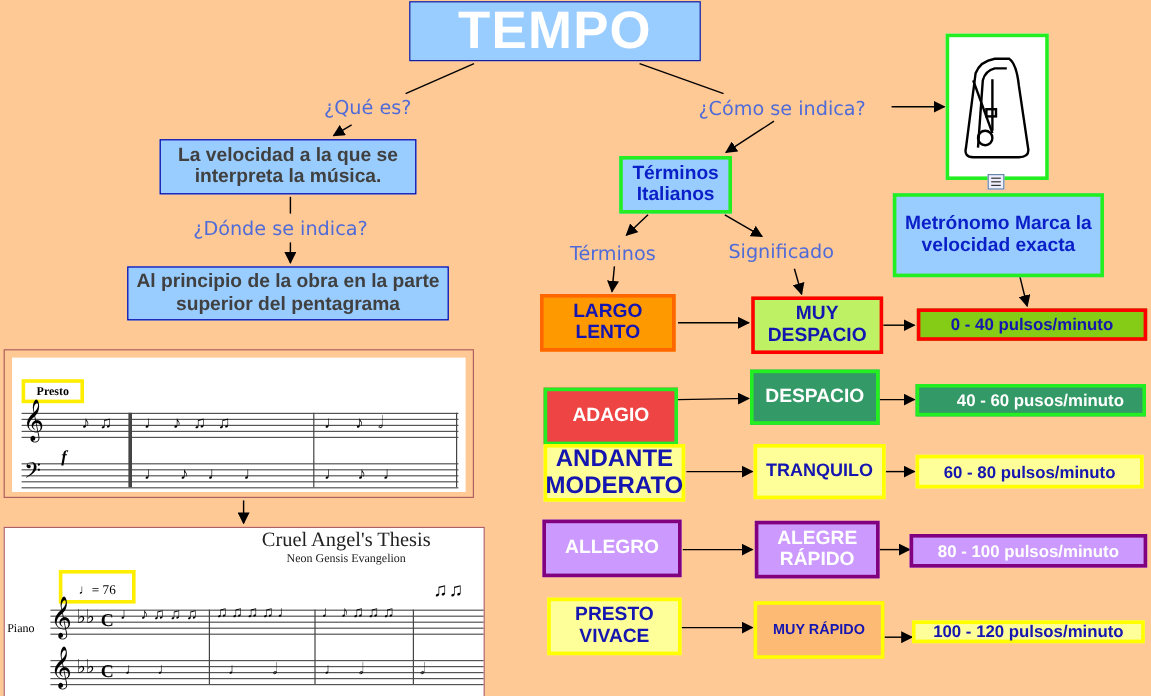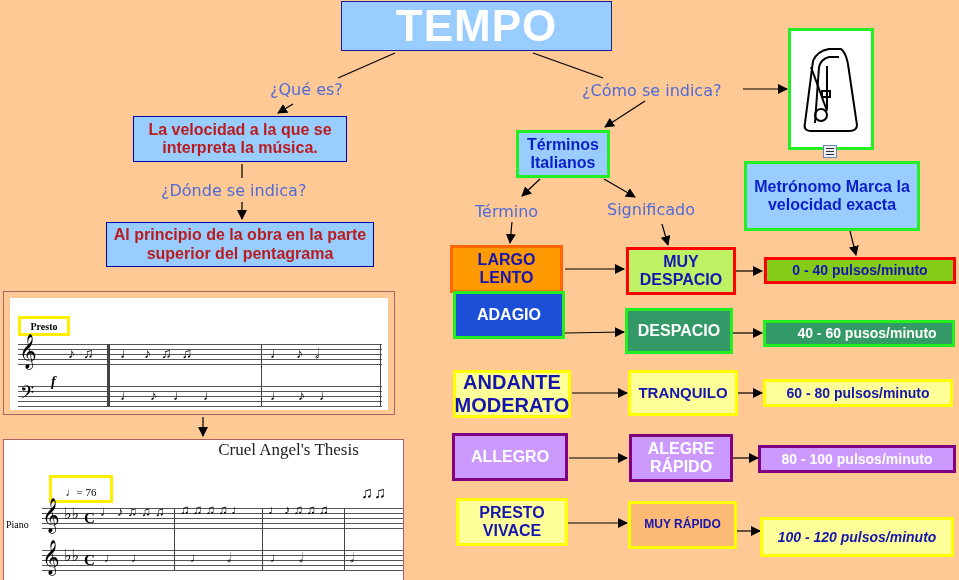--- a/index.html
+++ b/index.html
@@ -1,21 +1,21 @@
 <!DOCTYPE html>
 <html><head>
 <meta charset="utf-8">
 <style>
   html, body { margin:0; padding:0; }
   body { width:959px; height:580px; background:#FFC996; position:relative; overflow:hidden; font-family:"Liberation Sans", sans-serif; }
   .abs { position:absolute; box-sizing:border-box; }
   .box { display:flex; align-items:center; justify-content:center; text-align:center; font-weight:bold; line-height:1.15; }
   .label { position:absolute; color:#4F6BD8; font-family:"DejaVu Sans", sans-serif; font-size:16px; white-space:nowrap; }
-  .blue-box { background:#99CCFF; border:1px solid #0000AA; color:#b91c1c; font-size:16px; }
-  #title { left:341px; top:1px; width:271px; height:50px; background:#99CCFF; border:1px solid #1a1a9a; color:#fff; font-size:44px; font-weight:bold; letter-spacing:1px; }
+  .blue-box { background:#99CCFF; border:1px solid #0000AA; color:#404040; font-size:16px; }
+  #title { left:341px; top:1px; width:243px; height:50px; background:#99CCFF; border:1px solid #1a1a9a; color:#fff; font-size:44px; font-weight:bold; letter-spacing:1px; }
   svg.lines { position:absolute; left:0; top:0; }
   .score { background:#fff; border:1px solid #b06060; }
   .score-frame { background:#FFC996; border:1px solid #b06060; }
   .staff { position:absolute; left:0; right:0; height:0; border-top:1px solid #555; }
   .serif { font-family:"Liberation Serif", serif; }
 </style>
 </head>
 <body>
 
 <svg class="lines" width="959" height="580">
@@ -63,21 +63,21 @@
     <line x1="568" y1="523" x2="627" y2="523" marker-end="url(#ah)"></line>
     <line x1="737" y1="531" x2="760" y2="531" marker-end="url(#ah)"></line>
   </g>
 </svg>
 
 <div id="title" class="abs box">TEMPO</div>
 
 <div class="label" style="left:270px;top:80px;">¿Qué es?</div>
 <div class="label" style="left:582px;top:81px;">¿Cómo se indica?</div>
 <div class="label" style="left:161px;top:181px;">¿Dónde se indica?</div>
-<div class="label" style="left:475px;top:202px;">Término</div>
+<div class="label" style="left:475px;top:202px;">Términos</div>
 <div class="label" style="left:607px;top:200px;">Significado</div>
 
 <div class="abs box blue-box" style="left:133px;top:116px;width:214px;height:46px;padding:0 6px;">La velocidad a la que se interpreta la música.</div>
 <div class="abs box blue-box" style="left:106px;top:222px;width:268px;height:45px;padding:0 4px;">Al principio de la obra en la parte superior del pentagrama</div>
 <div class="abs box" style="left:516px;top:130px;width:94px;height:48px;background:#99CCFF;border:3px solid #22EE22;color:#0A1FC8;font-size:16px;">Términos Italianos</div>
 
 <div class="abs" style="left:788px;top:28px;width:86px;height:122px;background:#fff;border:3px solid #22EE22;">
   <svg width="80" height="116" viewBox="0 0 80 116">
     <g fill="none" stroke="#000" stroke-width="2">
       <path d="M22,30 Q26,20 38,18 L50,18 Q56,22 58,40 L66,94 Q66,100 58,100 L20,100 Q12,100 14,92 Z"></path>
@@ -124,20 +124,21 @@
     <div class="abs serif" style="left:58px;top:48px;font-size:14px;letter-spacing:8px;">♪♫</div>
     <div class="abs serif" style="left:110px;top:48px;font-size:14px;letter-spacing:10px;">♩♪♫♫</div>
     <div class="abs serif" style="left:260px;top:48px;font-size:14px;letter-spacing:12px;">♩♪𝅗𝅥</div>
     <div class="abs serif" style="left:110px;top:90px;font-size:14px;letter-spacing:16px;">♩♪♩♩</div>
     <div class="abs serif" style="left:260px;top:90px;font-size:14px;letter-spacing:14px;">♩♪♩</div>
   </div>
 </div>
 
 <div class="abs score" style="left:3px;top:439px;width:401px;height:158px;">
   <div class="abs serif" style="left:130px;right:0;top:0;text-align:center;font-size:17px;color:#222;padding-left:40px;">Cruel Angel's Thesis</div>
+  <div class="abs serif" style="left:130px;right:0;top:20px;text-align:center;font-size:10px;color:#222;padding-left:40px;">Neon Gensis Evangelion</div>
   <div class="abs serif" style="left:45px;top:35px;width:64px;height:28px;border:3px solid #FFEE00;font-size:11px;display:flex;align-items:flex-end;justify-content:center;padding-bottom:2px;">♩= 76</div>
   <div class="abs serif" style="left:2px;top:79px;font-size:10px;">Piano</div>
   <div class="abs" style="left:38px;right:0;top:68px;height:20px;">
     <div class="staff" style="top:0"></div>
       <div class="staff" style="top:5px"></div>
       <div class="staff" style="top:10px"></div>
       <div class="staff" style="top:15px"></div>
       <div class="staff" style="top:20px"></div>
   </div>
   <div class="abs" style="left:38px;right:0;top:110px;height:20px;">
@@ -163,27 +164,27 @@
   <div class="abs serif" style="left:100px;top:110px;font-size:13px;letter-spacing:14px;">♩♩</div>
   <div class="abs serif" style="left:186px;top:110px;font-size:13px;letter-spacing:24px;">♩𝅗𝅥</div>
   <div class="abs serif" style="left:266px;top:110px;font-size:13px;letter-spacing:16px;">♩𝅗𝅥</div>
   <div class="abs serif" style="left:346px;top:110px;font-size:13px;">𝅗𝅥</div>
 </div>
 
 <div class="abs box" style="left:450px;top:245px;width:113px;height:48px;background:#FF9900;border:3px solid #FF6600;color:#1515B0;font-size:16px;">LARGO LENTO</div>
 <div class="abs box" style="left:626px;top:247px;width:110px;height:48px;background:#bef264;border:3px solid #FF0000;color:#1515B0;font-size:16px;">MUY DESPACIO</div>
 <div class="abs box" style="left:764px;top:257px;width:192px;height:27px;background:#84cc16;border:3px solid #FF0000;color:#1515B0;font-size:14px;">0 - 40 pulsos/minuto</div>
 
-<div class="abs box" style="left:453px;top:291px;width:112px;height:48px;background:#1d4ed8;border:3px solid #22EE22;color:#fff;font-size:16px;text-align:center;">ADAGIO</div>
+<div class="abs box" style="left:453px;top:323px;width:112px;height:48px;background:#ef4444;border:3px solid #22EE22;color:#fff;font-size:16px;text-align:center;">ADAGIO</div>
 <div class="abs box" style="left:625px;top:308px;width:108px;height:46px;background:#339966;border:3px solid #22EE22;color:#fff;font-size:16px;text-align:right;">DESPACIO</div>
 <div class="abs box" style="left:763px;top:320px;width:192px;height:27px;background:#339966;border:3px solid #22EE22;color:#fff;font-size:14px;padding-left:16px;">40 - 60 pusos/minuto</div>
 
 <div class="abs box" style="left:453px;top:370px;width:118px;height:48px;background:#FFFF99;border:3px solid #FFFF00;color:#1515B0;font-size:20px;">ANDANTE MODERATO</div>
 <div class="abs box" style="left:628px;top:370px;width:110px;height:46px;background:#FFFF99;border:3px solid #FFFF00;color:#1515B0;font-size:15px;">TRANQUILO</div>
 <div class="abs box" style="left:763px;top:379px;width:190px;height:28px;background:#FFFF99;border:3px solid #FFFF00;color:#1515B0;font-size:14px;">60 - 80 pulsos/minuto</div>
 
 <div class="abs box" style="left:452px;top:433px;width:116px;height:48px;background:#CC99FF;border:3px solid #800080;color:#fff;font-size:16px;">ALLEGRO</div>
 <div class="abs box" style="left:629px;top:434px;width:104px;height:48px;background:#CC99FF;border:3px solid #800080;color:#fff;font-size:16px;">ALEGRE RÁPIDO</div>
 <div class="abs box" style="left:758px;top:445px;width:198px;height:28px;background:#CC99FF;border:3px solid #800080;color:#fff;font-size:14px;">80 - 100 pulsos/minuto</div>
 
 <div class="abs box" style="left:456px;top:498px;width:112px;height:48px;background:#FFFF99;border:3px solid #FFFF00;color:#1515B0;font-size:16px;">PRESTO VIVACE</div>
 <div class="abs box" style="left:628px;top:501px;width:109px;height:48px;background:#fdba74;border:3px solid #FFFF00;color:#1515B0;font-size:12px;">MUY RÁPIDO</div>
-<div class="abs box" style="left:760px;top:517px;width:194px;height:40px;background:#FFFF99;border:3px solid #FFFF00;color:#1515B0;font-size:14px;font-style:italic;">100 - 120 pulsos/minuto</div>
+<div class="abs box" style="left:760px;top:517px;width:194px;height:19px;background:#FFFF99;border:3px solid #FFFF00;color:#1515B0;font-size:14px;">100 - 120 pulsos/minuto</div>
 
 </body></html>

